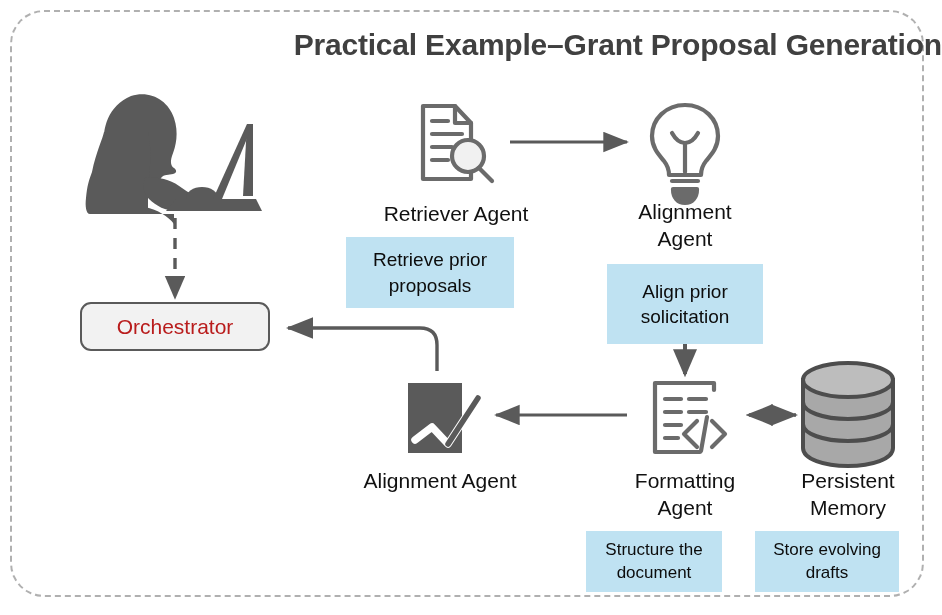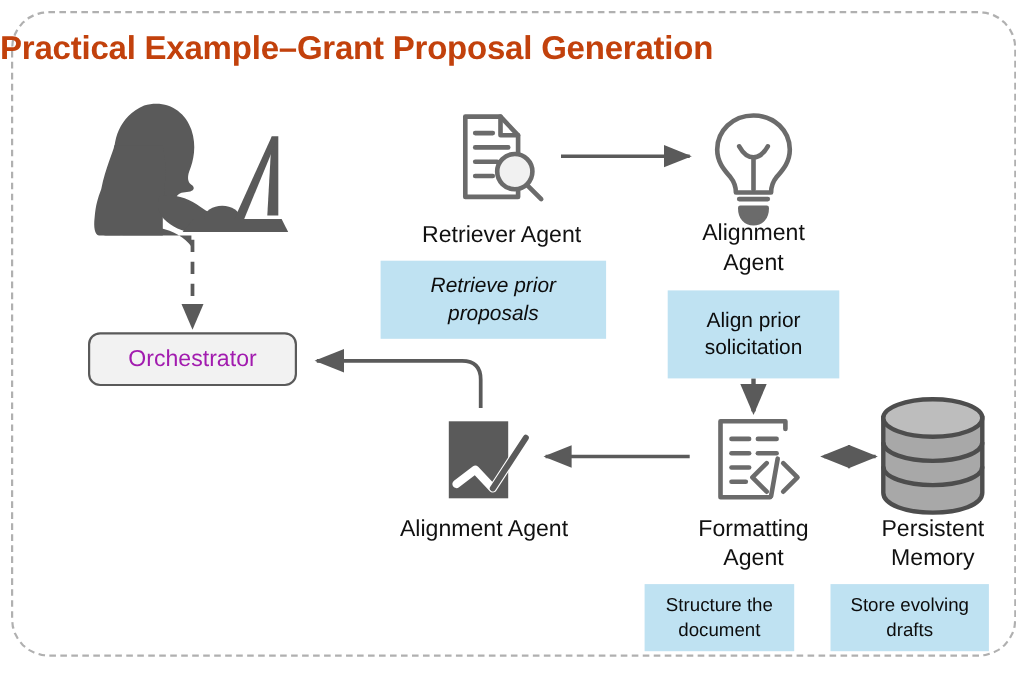--- a/index.html
+++ b/index.html
@@ -25,24 +25,24 @@
     border: 2.5px dashed #b0b0b0;
     border-radius: 34px;
     box-sizing: border-box;
   }
   
   .title {
     position: absolute;
     left: 0;
     top: 28px;
     width: 942px;
-    text-align: left;
+    text-align: right;
     font-size: 30px;
     font-weight: bold;
-    color: #c2410c;
+    color: #404040;
     letter-spacing: -0.2px;
   }
   
   svg.layer {
     position: absolute;
     left: 0;
     top: 0;
     width: 942px;
     height: 615px;
     overflow: visible;
@@ -55,21 +55,21 @@
     width: 190px;
     height: 49px;
     background: #f2f2f2;
     border: 2.4px solid #5a5a5a;
     border-radius: 11px;
     box-sizing: border-box;
     display: flex;
     align-items: center;
     justify-content: center;
     font-size: 21px;
-    color: #a21caf;
+    color: #b91c1c;
   }
   
   .tile {
     position: absolute;
     background: #f1f1f1;
     border: 2.6px solid #6b6b6b;
     border-radius: 14px;
     box-sizing: border-box;
   }
   
@@ -252,21 +252,21 @@
 Agent</div>
 
   <div class="label" style="left:338px; top:468px; width:204px;">Alignment Agent</div>
 
   <div class="label" style="left:606px; top:468px; width:158px;">Formatting
 Agent</div>
 
   <div class="label" style="left:768px; top:468px; width:160px;">Persistent
 Memory</div>
 
-  <div class="note big" style="left:346px; top:237px; width:205px; height:71px;font-style:italic;">Retrieve prior
+  <div class="note big" style="left:346px; top:237px; width:168px; height:71px;">Retrieve prior
 proposals</div>
 
   <div class="note big" style="left:607px; top:264px; width:156px; height:80px;">Align prior
 solicitation</div>
 
   <div class="note sm" style="left:586px; top:531px; width:136px; height:61px;">Structure the
 document</div>
 
   <div class="note sm" style="left:755px; top:531px; width:144px; height:61px;">Store evolving
 drafts</div>

